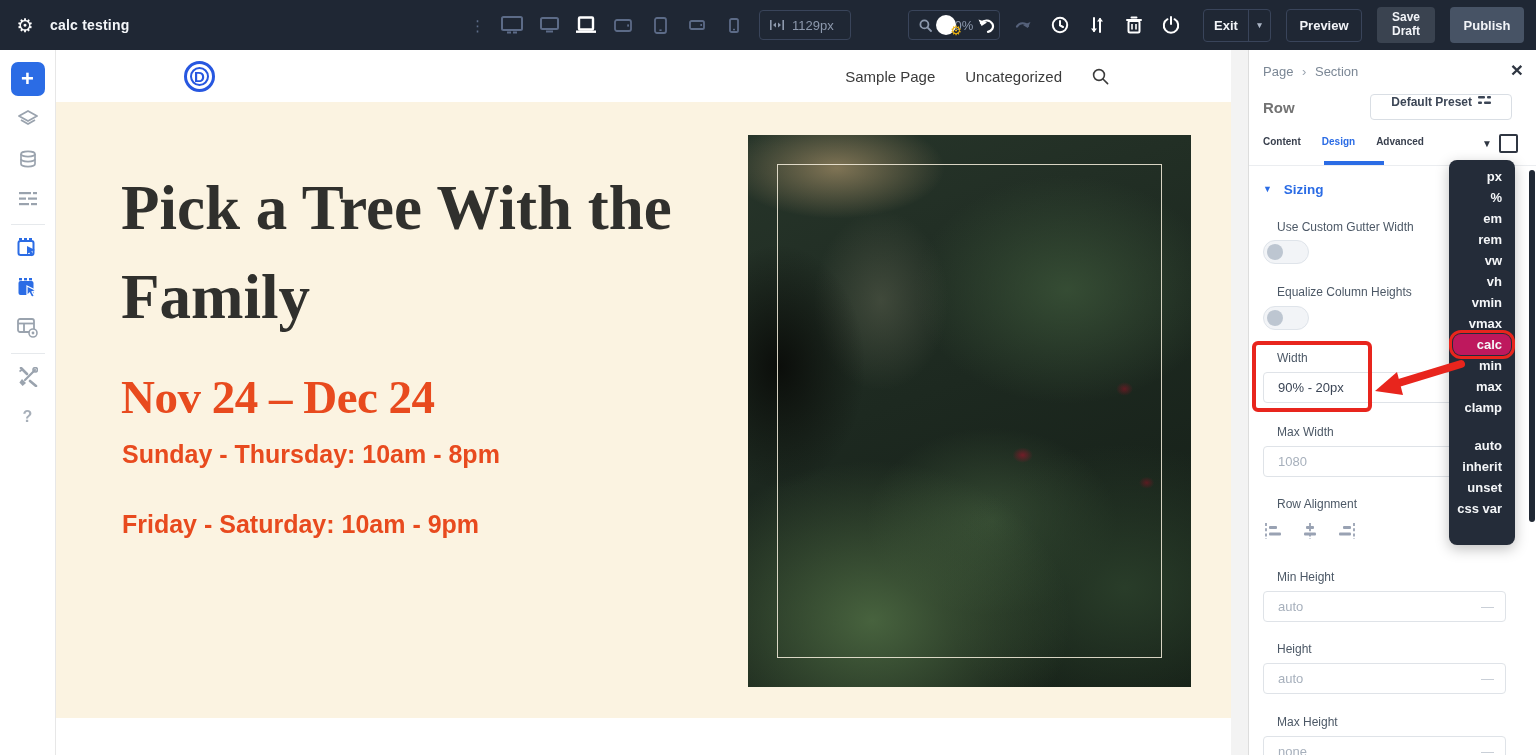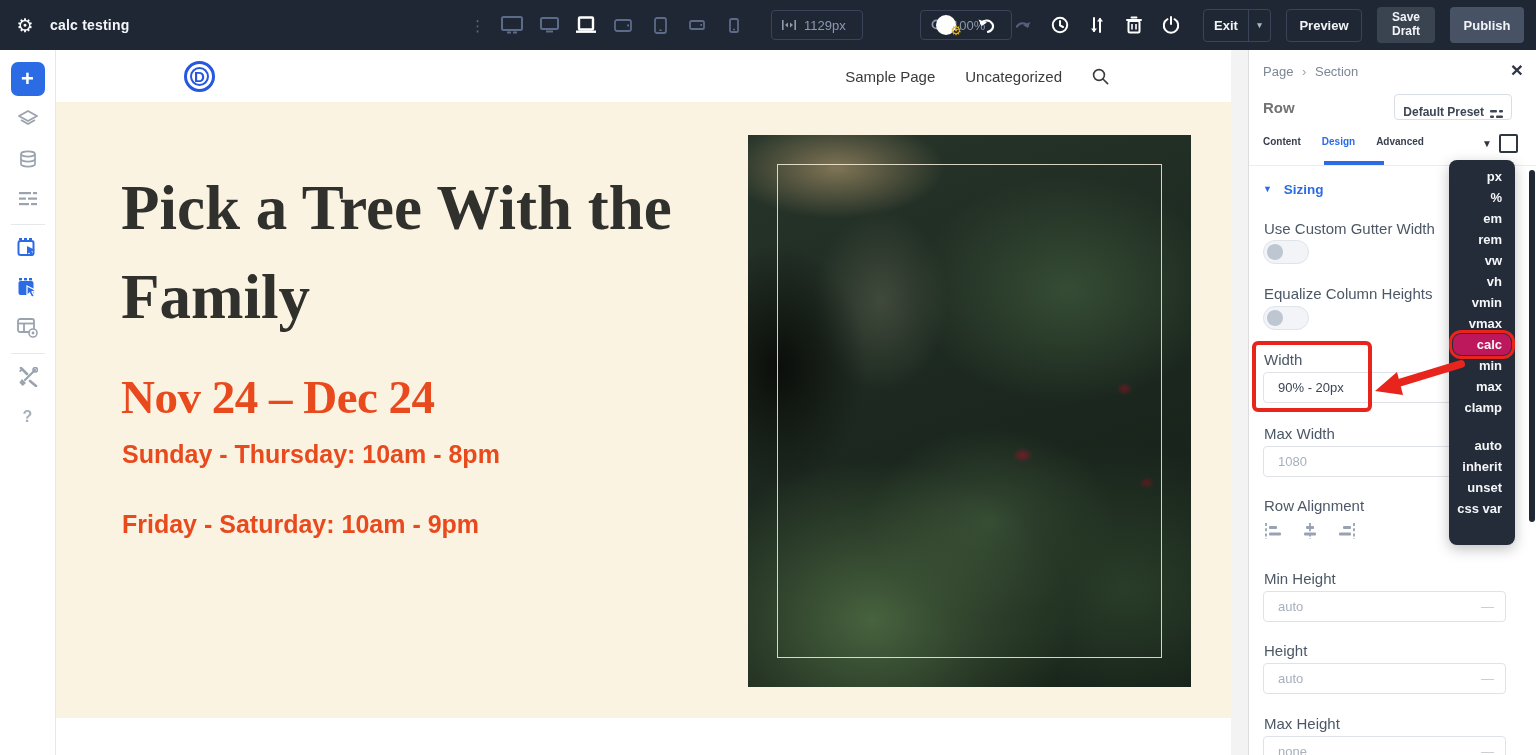--- a/index.html
+++ b/index.html
@@ -7,21 +7,21 @@
 
   
   .topbar { position:relative; height:50px; background:#1f2734; color:#fff; z-index:20; }
   .tb-left { position:absolute; left:0; top:0; height:50px; display:flex; align-items:center; }
   .tb-gear { width:50px; text-align:center; font-size:19px; color:#fdfdfd; cursor:pointer; }
   .tb-title { font-size:14px; font-weight:bold; color:#f4f6f9; letter-spacing:.2px; }
   .tb-center { position:absolute; left:470px; top:0; height:50px; display:flex; align-items:center; gap:13px; }
   .tb-dots { color:#5d6c88; font-size:15px; letter-spacing:0; line-height:1; margin-right:2px; }
   .dev-ic { display:flex; align-items:center; justify-content:center; width:24px; height:26px; cursor:pointer; }
   .tb-box { display:flex; align-items:center; gap:8px; height:30px; padding:0 10px; border:1px solid #39445a; border-radius:4px; color:#8d99ad; font-size:13px; }
-  .tb-box.width-box { margin-left:12px; width:92px; }
+  .tb-box.width-box { width:92px; }
   .tb-box.zoom-box { margin-left:44px; width:92px; }
   .tb-right { position:absolute; right:12px; top:0; height:50px; display:flex; align-items:center; gap:15px; }
   .tb-icon { display:flex; align-items:center; justify-content:center; width:22px; height:24px; cursor:pointer; }
   .ai-badge { position:relative; width:24px; height:24px; }
   .ai-circle { position:absolute; left:0; top:2px; width:20px; height:20px; border-radius:50%; background:#fff; }
   .ai-gear { position:absolute; right:-2px; bottom:0; font-size:13px; color:#f0b40e; line-height:1; }
   .tb-btn { display:flex; align-items:center; justify-content:center; height:33px; border:1px solid #39445a; border-radius:4px; color:#f2f4f8; font-size:13px; font-weight:bold; cursor:pointer; }
   .exit-btn { width:68px; padding:0; margin-left:6px; }
   .exit-label { flex:1; text-align:center; }
   .exit-caret { width:22px; border-left:1px solid #39445a; text-align:center; font-size:9px; color:#aab4c4; align-self:stretch; display:flex; align-items:center; justify-content:center; }
@@ -71,31 +71,31 @@
   
   .gutter { width:17px; background:#f3f3f3; }
 
   
   .panel { position:relative; width:288px; background:#fff; border-left:1px solid #dddddd; overflow:hidden; font-size:13px; }
   .crumb { position:absolute; left:14px; top:14px; font-size:13px; color:#7b8795; }
   .crumb .sep { margin:0 5px; color:#9aa4b0; }
   .crumb span { cursor:pointer; }
   .panel-close { position:absolute; right:13px; top:8px; font-size:21px; font-weight:bold; color:#2f3642; cursor:pointer; }
   .row-title { position:absolute; left:14px; top:49px; font-size:15px; font-weight:bold; color:#737373; }
-  .preset-btn { position:absolute; right:24px; top:44px; height:26px; display:flex; align-items:flex-end; gap:6px; padding:0 8px; border:1px solid #d9dee4; border-radius:4px; background:#fff; font-size:12px; font-weight:bold; color:#3c4656; cursor:pointer; }
+  .preset-btn { position:absolute; right:24px; top:44px; height:26px; display:flex; align-items:flex-start; gap:6px; padding:0 20px; border:1px solid #d9dee4; border-radius:4px; background:#fff; font-size:12px; font-weight:bold; color:#3c4656; cursor:pointer; }
   .tabs { position:absolute; left:14px; top:86px; display:flex; gap:21px; font-size:10px; font-weight:bold; color:#39404e; }
   .tabs span { cursor:pointer; }
   .tab-active { color:#2b6ce5; }
   .tab-caret { position:absolute; left:233px; top:88px; font-size:10px; color:#2f3642; cursor:pointer; }
   .tab-square { position:absolute; left:250px; top:84px; width:19px; height:19px; border:2px solid #2f3642; border-radius:2px; background:#fff; cursor:pointer; }
   .tab-underline { position:absolute; left:75px; top:111px; width:60px; height:4px; background:#2b6ce5; }
   .panel-div { position:absolute; left:0; top:115px; width:100%; height:1px; background:#ebedf0; }
   .sizing-head { position:absolute; left:14px; top:132px; color:#2b6ce5; font-weight:bold; font-size:13.5px; cursor:pointer; }
   .sizing-head .caret { font-size:9px; margin-right:8px; vertical-align:2px; }
-  .p-label { position:absolute; left:15px; color:#4c5866; font-size:15px; }
+  .p-label { position:absolute; left:28px; color:#4c5866; font-size:12px; }
   .toggle { position:absolute; left:14px; width:46px; height:24px; border:1px solid #dfe4ea; border-radius:12px; background:#f2f4f7; cursor:pointer; }
   .toggle .knob { position:absolute; left:3px; top:3px; width:16px; height:16px; border-radius:50%; background:#bdc6d1; }
   .inp-wrap { position:absolute; left:14px; width:243px; height:31px; }
   .inp { width:100%; height:100%; border:1px solid #dfe3e8; border-radius:4px; background:#fff; padding:0 14px; font-size:13px; color:#3c4656; font-family:"Liberation Sans", sans-serif; outline:none; }
   .inp::placeholder { color:#a7b0bc; }
   .inp-dash { position:absolute; right:12px; top:8px; color:#c3cad3; font-size:13px; pointer-events:none; }
   .align-icons { position:absolute; left:14px; top:470px; display:flex; gap:17px; }
   .align-btn { width:20px; height:22px; cursor:pointer; }
 
   

